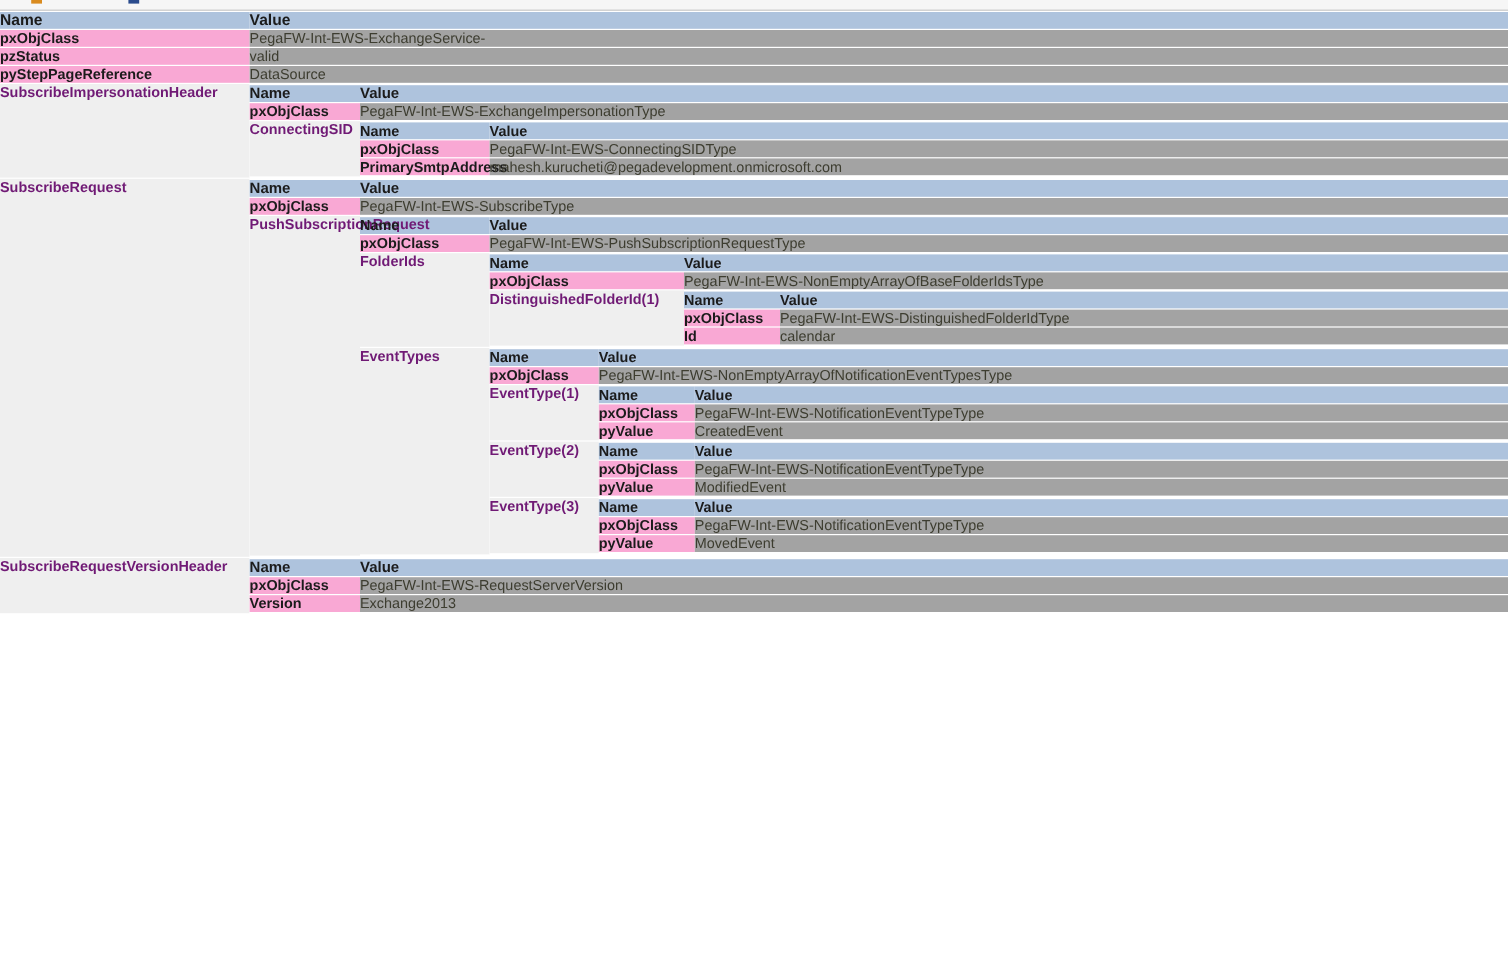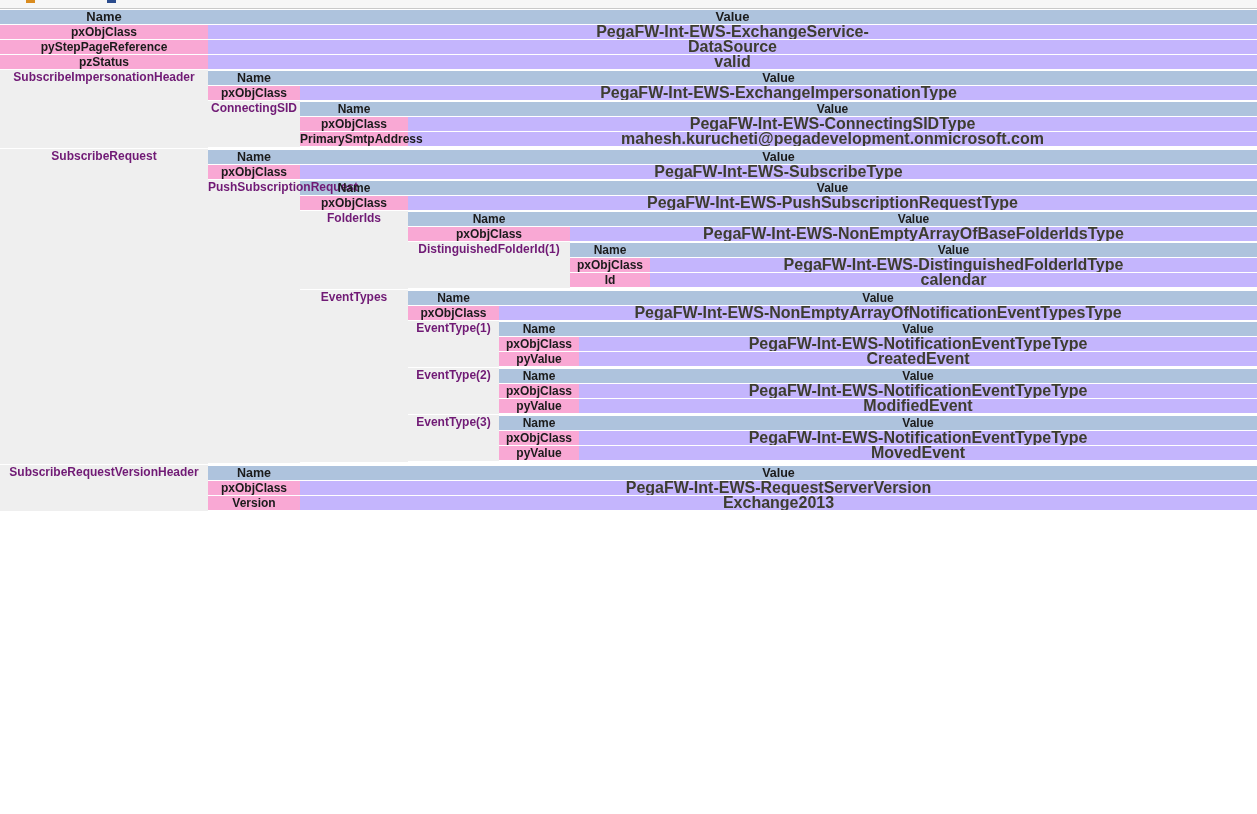--- a/index.html
+++ b/index.html
@@ -37,21 +37,20 @@
   .page {
     padding: 0;
   }
 
   
   table.cb {
     border-collapse: separate;
     border-spacing: 0 1px;
     width: 100%;
     table-layout: fixed;
-    text-align: center;
   }
   table.cb > tbody > tr > td,
   table.cb > tbody > tr > th {
     padding: 0;
     vertical-align: top;
   }
 
   .hdr {
     background: #aec3dd;
     font-weight: bold;
@@ -70,28 +69,27 @@
   .nm {
     background: #f9a8d4;
     font-weight: bold;
     font-size: 12px;
     color: #1b1b1b;
     padding: 3px 6px 4px 6px;
     line-height: 14px;
     white-space: nowrap;
   }
   .val {
-    background: #c4b5fd;
-    font-size: 16px;
+    background: #a3a3a3;
+    font-size: 12px;
     color: #3d3d30;
     padding: 3px 6px 4px 6px;
     line-height: 14px;
     white-space: nowrap;
     overflow: hidden;
-    font-weight: bold;
   }
   .nest {
     background: #ffffff;
     padding: 0 0 0 3px;
   }
   .nmcell {
     background: #efefef;
     font-weight: bold;
     font-size: 12px;
     color: #701a75;
@@ -127,26 +125,26 @@
         <tbody>
           <tr>
             <td class="hdr lvl1">Name</td>
             <td class="hdr lvl1">Value</td>
           </tr>
           <tr>
             <td class="nm">pxObjClass</td>
             <td class="val">PegaFW-Int-EWS-ExchangeService-</td>
           </tr>
           <tr>
+            <td class="nm">pzStatus</td>
+            <td class="val">valid</td>
+          </tr>
+          <tr>
             <td class="nm">pyStepPageReference</td>
             <td class="val">DataSource</td>
-          </tr>
-          <tr>
-            <td class="nm">pzStatus</td>
-            <td class="val">valid</td>
           </tr>
           <tr>
             <td class="nmcell">SubscribeImpersonationHeader</td>
             <td class="nest">
               <table class="cb">
                 <colgroup>
                   <col class="w-l2">
                   <col>
                 </colgroup>
                 <tbody>

